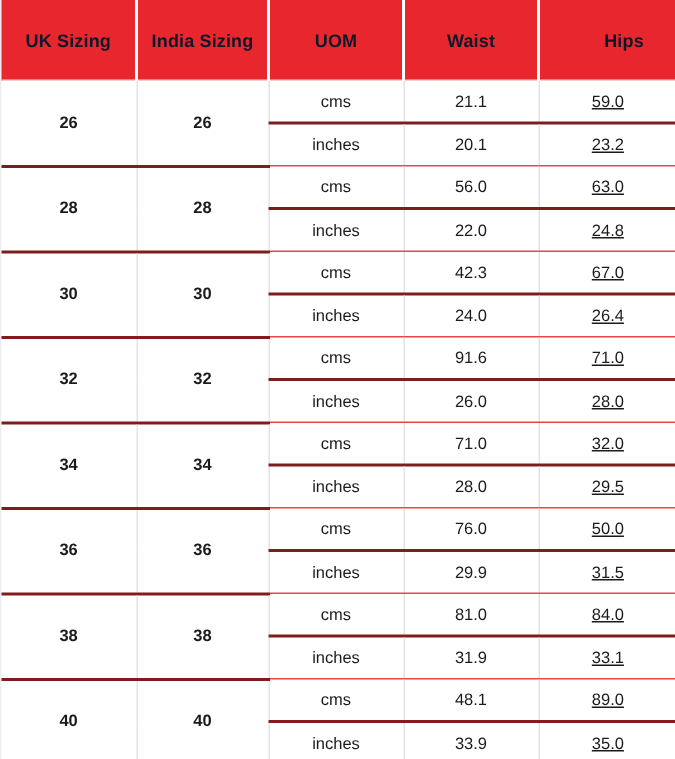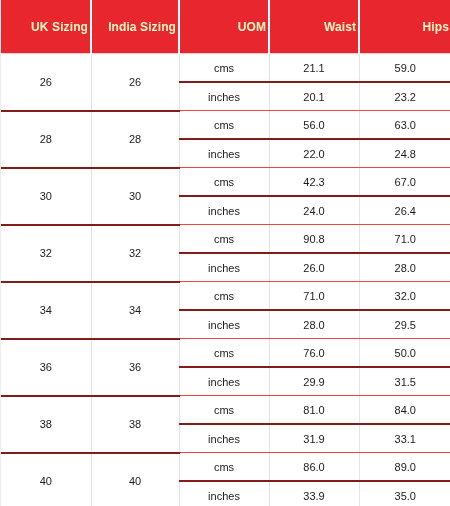--- a/index.html
+++ b/index.html
@@ -19,26 +19,26 @@
     table-layout: fixed;
   }
   .size-chart col.c-uk    { width: 90px; }
   .size-chart col.c-india { width: 88px; }
   .size-chart col.c-uom   { width: 90px; }
   .size-chart col.c-waist { width: 90px; }
   .size-chart col.c-hips  { width: 92px; }
 
   .size-chart thead th {
     background: #E8262D;
-    color: #fef9c3;
+    color: #0f172a;
     font-size: 12px;
     font-weight: bold;
     height: 53px;
     padding: 0 2px;
-    text-align: right;
+    text-align: center;
     vertical-align: middle;
     border-right: 2px solid #ffffff;
     letter-spacing: 0.1px;
   }
   .size-chart thead th:last-child {
     border-right: none;
     padding-left: 23px;
   }
 
   .size-chart tbody td {
@@ -46,23 +46,25 @@
     color: #1b1b1b;
     text-align: center;
     vertical-align: middle;
     height: 25px;
     border-right: 1px solid #e3e3e3;
     border-bottom: 1px solid #ebebeb;
     background: #ffffff;
   }
   .size-chart tbody td:last-child {
     border-right: none;
+    text-decoration: underline;
   }
   .size-chart tbody td.size-cell {
     border-bottom: 1px solid #e3e3e3;
+    font-weight: bold;
   }
   .size-chart tbody tr.row-cms td {
     border-bottom: 2px solid #7f1d1d;
   }
   .size-chart tbody tr.row-inches td {
     border-bottom: 1px solid #ef4444;
   }
   .size-chart tbody tr.first-body-row td {
     border-top: 1px solid #f0cdcf;
   }
@@ -130,21 +132,21 @@
         </tr>
         <tr class="row-inches">
           <td>inches</td>
           <td>24.0</td>
           <td>26.4</td>
         </tr>
         <tr class="row-cms">
           <td class="size-cell" rowspan="2">32</td>
           <td class="size-cell" rowspan="2">32</td>
           <td>cms</td>
-          <td>90.8</td>
+          <td>91.6</td>
           <td>71.0</td>
         </tr>
         <tr class="row-inches">
           <td>inches</td>
           <td>26.0</td>
           <td>28.0</td>
         </tr>
         <tr class="row-cms">
           <td class="size-cell" rowspan="2">34</td>
           <td class="size-cell" rowspan="2">34</td>
@@ -178,21 +180,21 @@
         </tr>
         <tr class="row-inches">
           <td>inches</td>
           <td>31.9</td>
           <td>33.1</td>
         </tr>
         <tr class="row-cms">
           <td class="size-cell" rowspan="2">40</td>
           <td class="size-cell" rowspan="2">40</td>
           <td>cms</td>
-          <td>86.0</td>
+          <td>48.1</td>
           <td>89.0</td>
         </tr>
         <tr class="row-inches">
           <td>inches</td>
           <td>33.9</td>
           <td>35.0</td>
         </tr>
         <tr class="row-cms">
           <td class="size-cell" rowspan="2">42</td>
           <td class="size-cell" rowspan="2">42</td>

